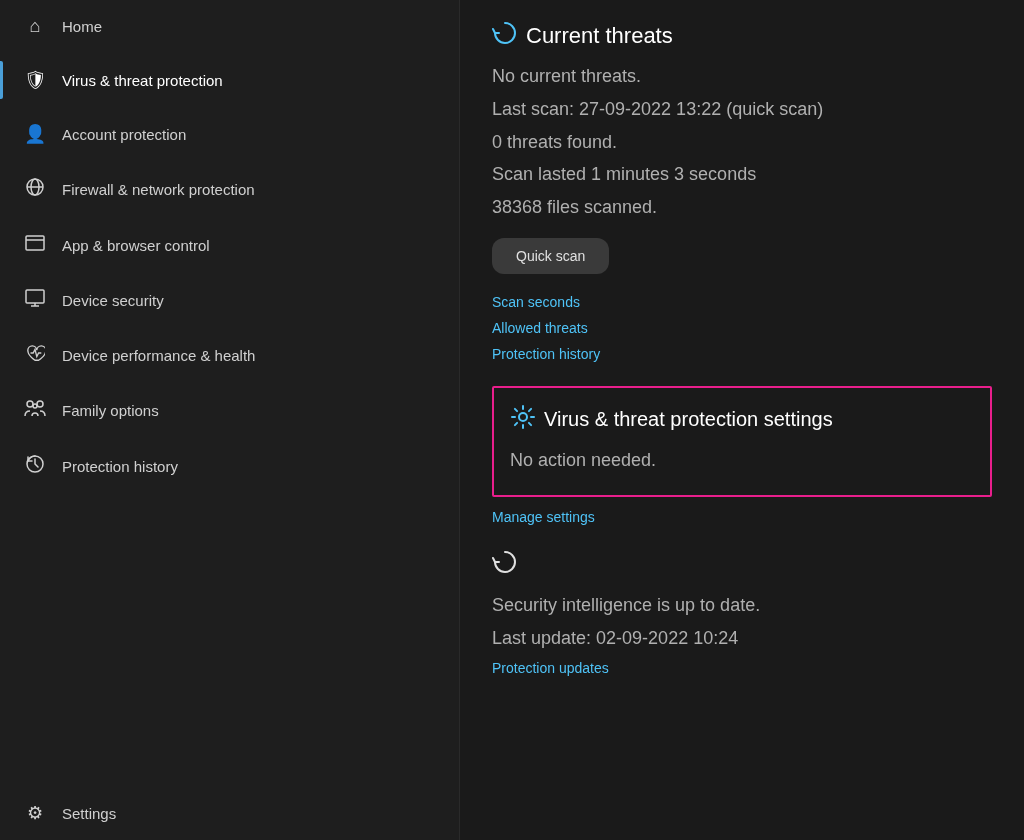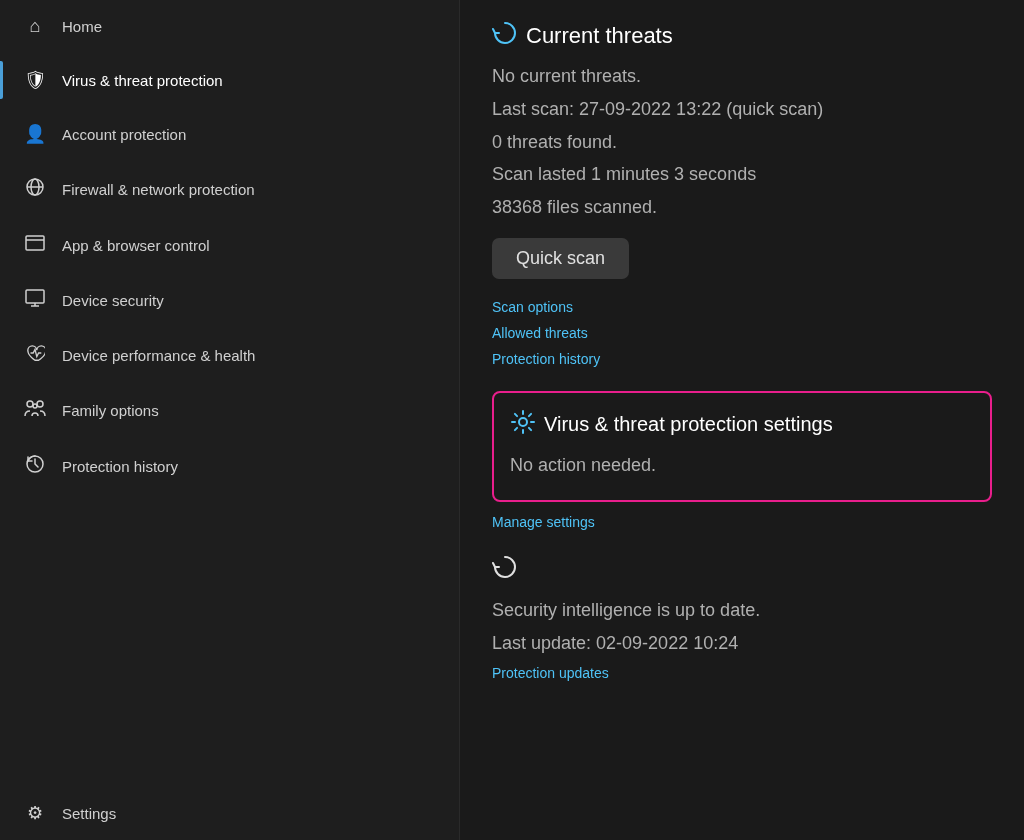--- a/index.html
+++ b/index.html
@@ -108,41 +108,41 @@
       font-size: 18px;
       margin-bottom: 4px;
       line-height: 1.6;
     }
 
     .quick-scan-btn {
       background: #3a3a3a;
       color: #e0e0e0;
       border: none;
       padding: 10px 24px;
-      font-size: 18px;
+      font-size: 14px;
       font-family: inherit;
       cursor: pointer;
       margin: 12px 0;
-      border-radius: 7px;
+      border-radius: 12px;
     }
 
     .link-item {
       color: #4fc3f7;
       font-size: 14px;
       cursor: pointer;
       margin-bottom: 10px;
       display: block;
       text-decoration: none;
     }
 
     .settings-box {
       border: 2px solid #e91e8c;
       padding: 16px;
       margin: 24px 0 12px 0;
-      border-radius: 8px;
+      border-radius: 2px;
     }
 
     .settings-box .section-title {
       font-size: 20px;
     }
   </style>
 </head>
 <body>
 
 <div class="sidebar">
@@ -241,21 +241,21 @@
     </div>
     <p class="section-desc">No current threats.</p>
     <p class="section-desc">Last scan: 27-09-2022 13:22 (quick scan)</p>
     <p class="section-desc">0 threats found.</p>
     <p class="section-desc">Scan lasted 1 minutes 3 seconds</p>
     <p class="section-desc">38368 files scanned.</p>
 
     <button class="quick-scan-btn">Quick scan</button>
 
     <div style="margin-top: 8px;">
-      <a class="link-item">Scan options</a>
+      <a class="link-item">Scan seconds</a>
       <a class="link-item">Allowed threats</a>
       <a class="link-item">Protection history</a>
     </div>
   </div>
 
   <div class="settings-box">
     <div class="section-header">
       <span class="section-icon">
         <svg width="26" height="26" viewBox="0 0 26 26" fill="none">
           <circle cx="13" cy="13" r="4" stroke="#4fc3f7" stroke-width="2" fill="none"></circle>

